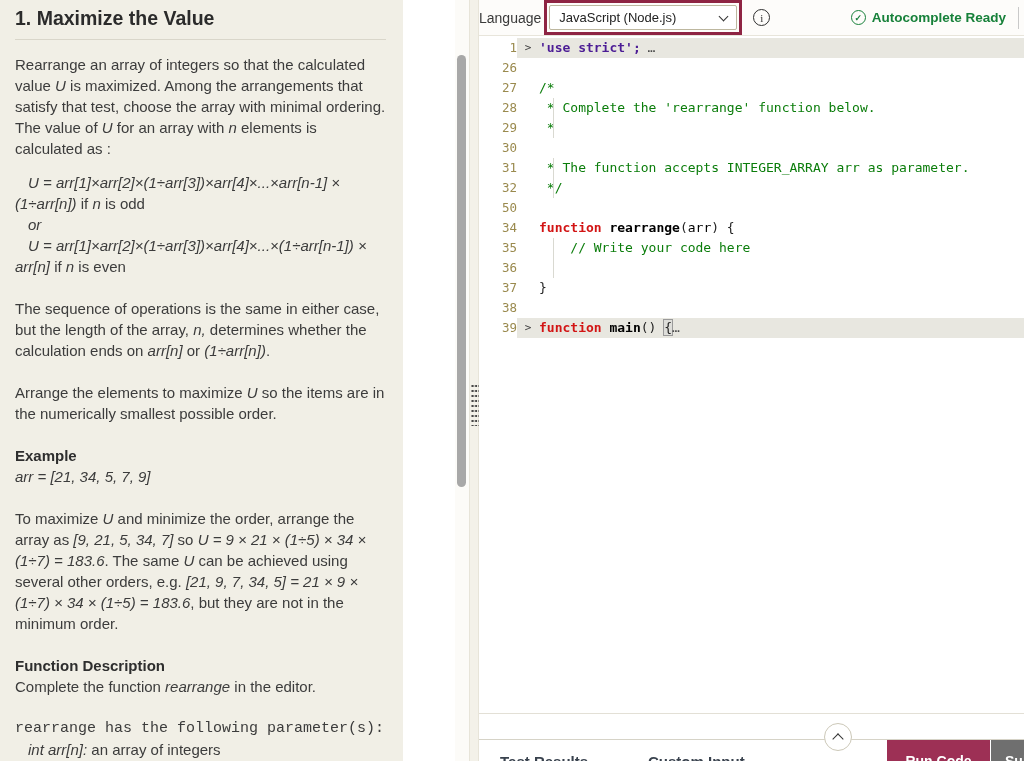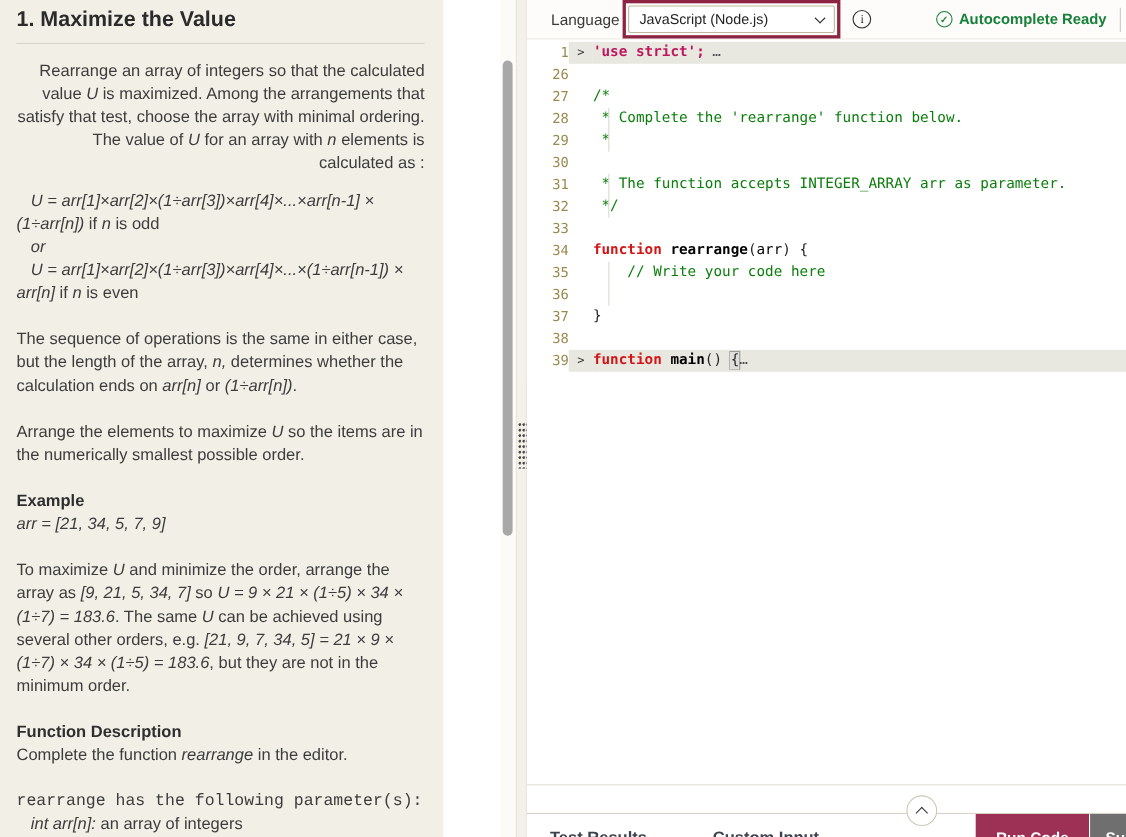--- a/index.html
+++ b/index.html
@@ -27,21 +27,21 @@
   .split-strip { position:absolute; left:469px; top:0; width:10px; height:761px;
     background:#f3f1e9; border-left:1px solid #e7e4d9; border-right:1px solid #e7e4d9; }
   .split-dots { position:absolute; left:0.5px; top:384px; width:8px; height:42px;
     background-image:radial-gradient(circle at 1.5px 2px, #474747 1px, transparent 1.35px);
     background-size:3.5px 5px; }
 
   
   .right-panel { position:absolute; left:479px; top:0; width:545px; height:761px; background:#fff; }
 
   .topbar { position:absolute; left:0; top:0; right:0; height:36px; background:#fdfcfa;
-    border-bottom:1px solid #e8e5db; display:flex; align-items:center; padding-left:22px; }
+    border-bottom:1px solid #e8e5db; display:flex; align-items:center; }
   .lang-label { font-size:14px; color:#3a3a3a; margin-right:2px; }
   .lang-annotation { border:3px solid #8e2443; padding:2px; margin-left:1px; }
   .lang-select { width:188px; height:25px; background:#fff; border:1px solid #bdb79f; border-radius:2px;
     display:flex; align-items:center; justify-content:space-between; padding:0 9px; cursor:pointer; }
   .lang-select-text { font-size:13px; color:#222; }
   .chev-down { width:7px; height:7px; border-right:1.6px solid #333; border-bottom:1.6px solid #333;
     transform:rotate(45deg); margin-top:-3px; }
   .info-icon { width:17px; height:17px; border:1.5px solid #2f2f2f; border-radius:50%;
     display:flex; align-items:center; justify-content:center; font-size:11px; color:#2f2f2f;
     margin-left:11px; font-family:"Liberation Serif", serif; }
@@ -53,21 +53,21 @@
 
   
   .editor { position:absolute; left:0; top:36px; right:0; height:310px; padding-top:2px;
     font-family:"DejaVu Sans Mono", monospace; font-size:13px; background:#fff; }
   .cl { display:flex; height:20px; line-height:20px; white-space:pre; }
   .ln { width:38px; text-align:right; color:#9a8a4e; flex:none; font-size:12.5px; }
   .fold { width:22px; flex:none; text-align:center; color:#3d3d3d; font-size:11px; cursor:pointer; }
   .code { flex:1; position:relative; }
   .cl.hl .fold, .cl.hl .code { background:#e8e7e0; }
   .code.guide::before { content:''; position:absolute; left:14px; top:0; bottom:0; width:1px; background:#d9d9d1; }
-  .tk-str { color:#be185d; font-weight:700; }
+  .tk-str { color:#4c1d95; font-weight:700; }
   .tk-cmt { color:#0b7d0b; }
   .tk-kw { color:#d21414; font-weight:700; }
   .tk-fn { color:#000; font-weight:700; }
   .tk-pm { color:#000000; }
   .tk-pl { color:#222; }
   .tk-brk { color:#222; box-shadow:0 0 0 1px #9a9a9a; background:#dededa; }
   .tk-fold { color:#4a4a4a; letter-spacing:-1px; }
 
   
   .console-line { position:absolute; left:0; right:0; top:713px; border-top:1px solid #e3e0d6; }
@@ -89,21 +89,21 @@
     transform:rotate(45deg); margin-top:4px; }
 </style>
 </head>
 <body>
 
 <div class="app">
 
   <div class="left-panel">
     <h1>1. Maximize the Value</h1>
     <hr class="rule">
-    <p style="margin-bottom:13px;text-align:right;"><span>Rearrange an array of integers so that the calculated value </span><span class="it">U</span><span> is maximized. Among the arrangements that satisfy that test, choose the array with minimal ordering. The value of </span><span class="it">U</span><span> for an array with </span><span class="it">n</span><span> elements is calculated as :</span></p>
+    <p style="margin-bottom:13px;"><span>Rearrange an array of integers so that the calculated value </span><span class="it">U</span><span> is maximized. Among the arrangements that satisfy that test, choose the array with minimal ordering. The value of </span><span class="it">U</span><span> for an array with </span><span class="it">n</span><span> elements is calculated as :</span></p>
     <div class="formulas">
       <div class="f-line"><span class="it">U = arr[1]×arr[2]×(1÷arr[3])×arr[4]×...×arr[n-1] × (1÷arr[n])</span><span> if </span><span class="it">n</span><span> is odd</span></div>
       <div class="indent"><span class="it">or</span></div>
       <div class="f-line"><span class="it">U = arr[1]×arr[2]×(1÷arr[3])×arr[4]×...×(1÷arr[n-1]) × arr[n]</span><span> if </span><span class="it">n</span><span> is even</span></div>
     </div>
     <p><span>The sequence of operations is the same in either case, but the length of the array, </span><span class="it">n,</span><span> determines whether the calculation ends on </span><span class="it">arr[n]</span><span> or </span><span class="it">(1÷arr[n])</span><span>.</span></p>
     <p><span>Arrange the elements to maximize </span><span class="it">U</span><span> so the items are in the numerically smallest possible order.</span></p>
     <p class="head">Example</p>
     <p><span class="it">arr = [21, 34, 5, 7, 9]</span></p>
     <p><span>To maximize </span><span class="it">U</span><span> and minimize the order, arrange the array as </span><span class="it">[9, 21, 5, 34, 7]</span><span> so </span><span class="it">U = 9 × 21 × (1÷5) × 34 × (1÷7) = 183.6</span><span>. The same </span><span class="it">U</span><span> can be achieved using several other orders, e.g. </span><span class="it">[21, 9, 7, 34, 5] = 21 × 9 × (1÷7) × 34 × (1÷5) = 183.6</span><span>, but they are not in the minimum order.</span></p>
@@ -184,21 +184,21 @@
     <span class="code guide"><span class="tk-cmt"> * The function accepts INTEGER_ARRAY arr as parameter.</span></span>
   </div>
 
   <div class="cl">
     <span class="ln">32</span>
     <span class="fold"></span>
     <span class="code guide"><span class="tk-cmt"> */</span></span>
   </div>
 
   <div class="cl">
-    <span class="ln">33</span>
+    <span class="ln">50</span>
     <span class="fold"></span>
     <span class="code"></span>
   </div>
 
   <div class="cl">
     <span class="ln">34</span>
     <span class="fold"></span>
     <span class="code"><span class="tk-kw">function</span><span class="tk-pl"> </span><span class="tk-fn">rearrange</span><span class="tk-pl">(</span><span class="tk-pm">arr</span><span class="tk-pl">) {</span></span>
   </div>
 

